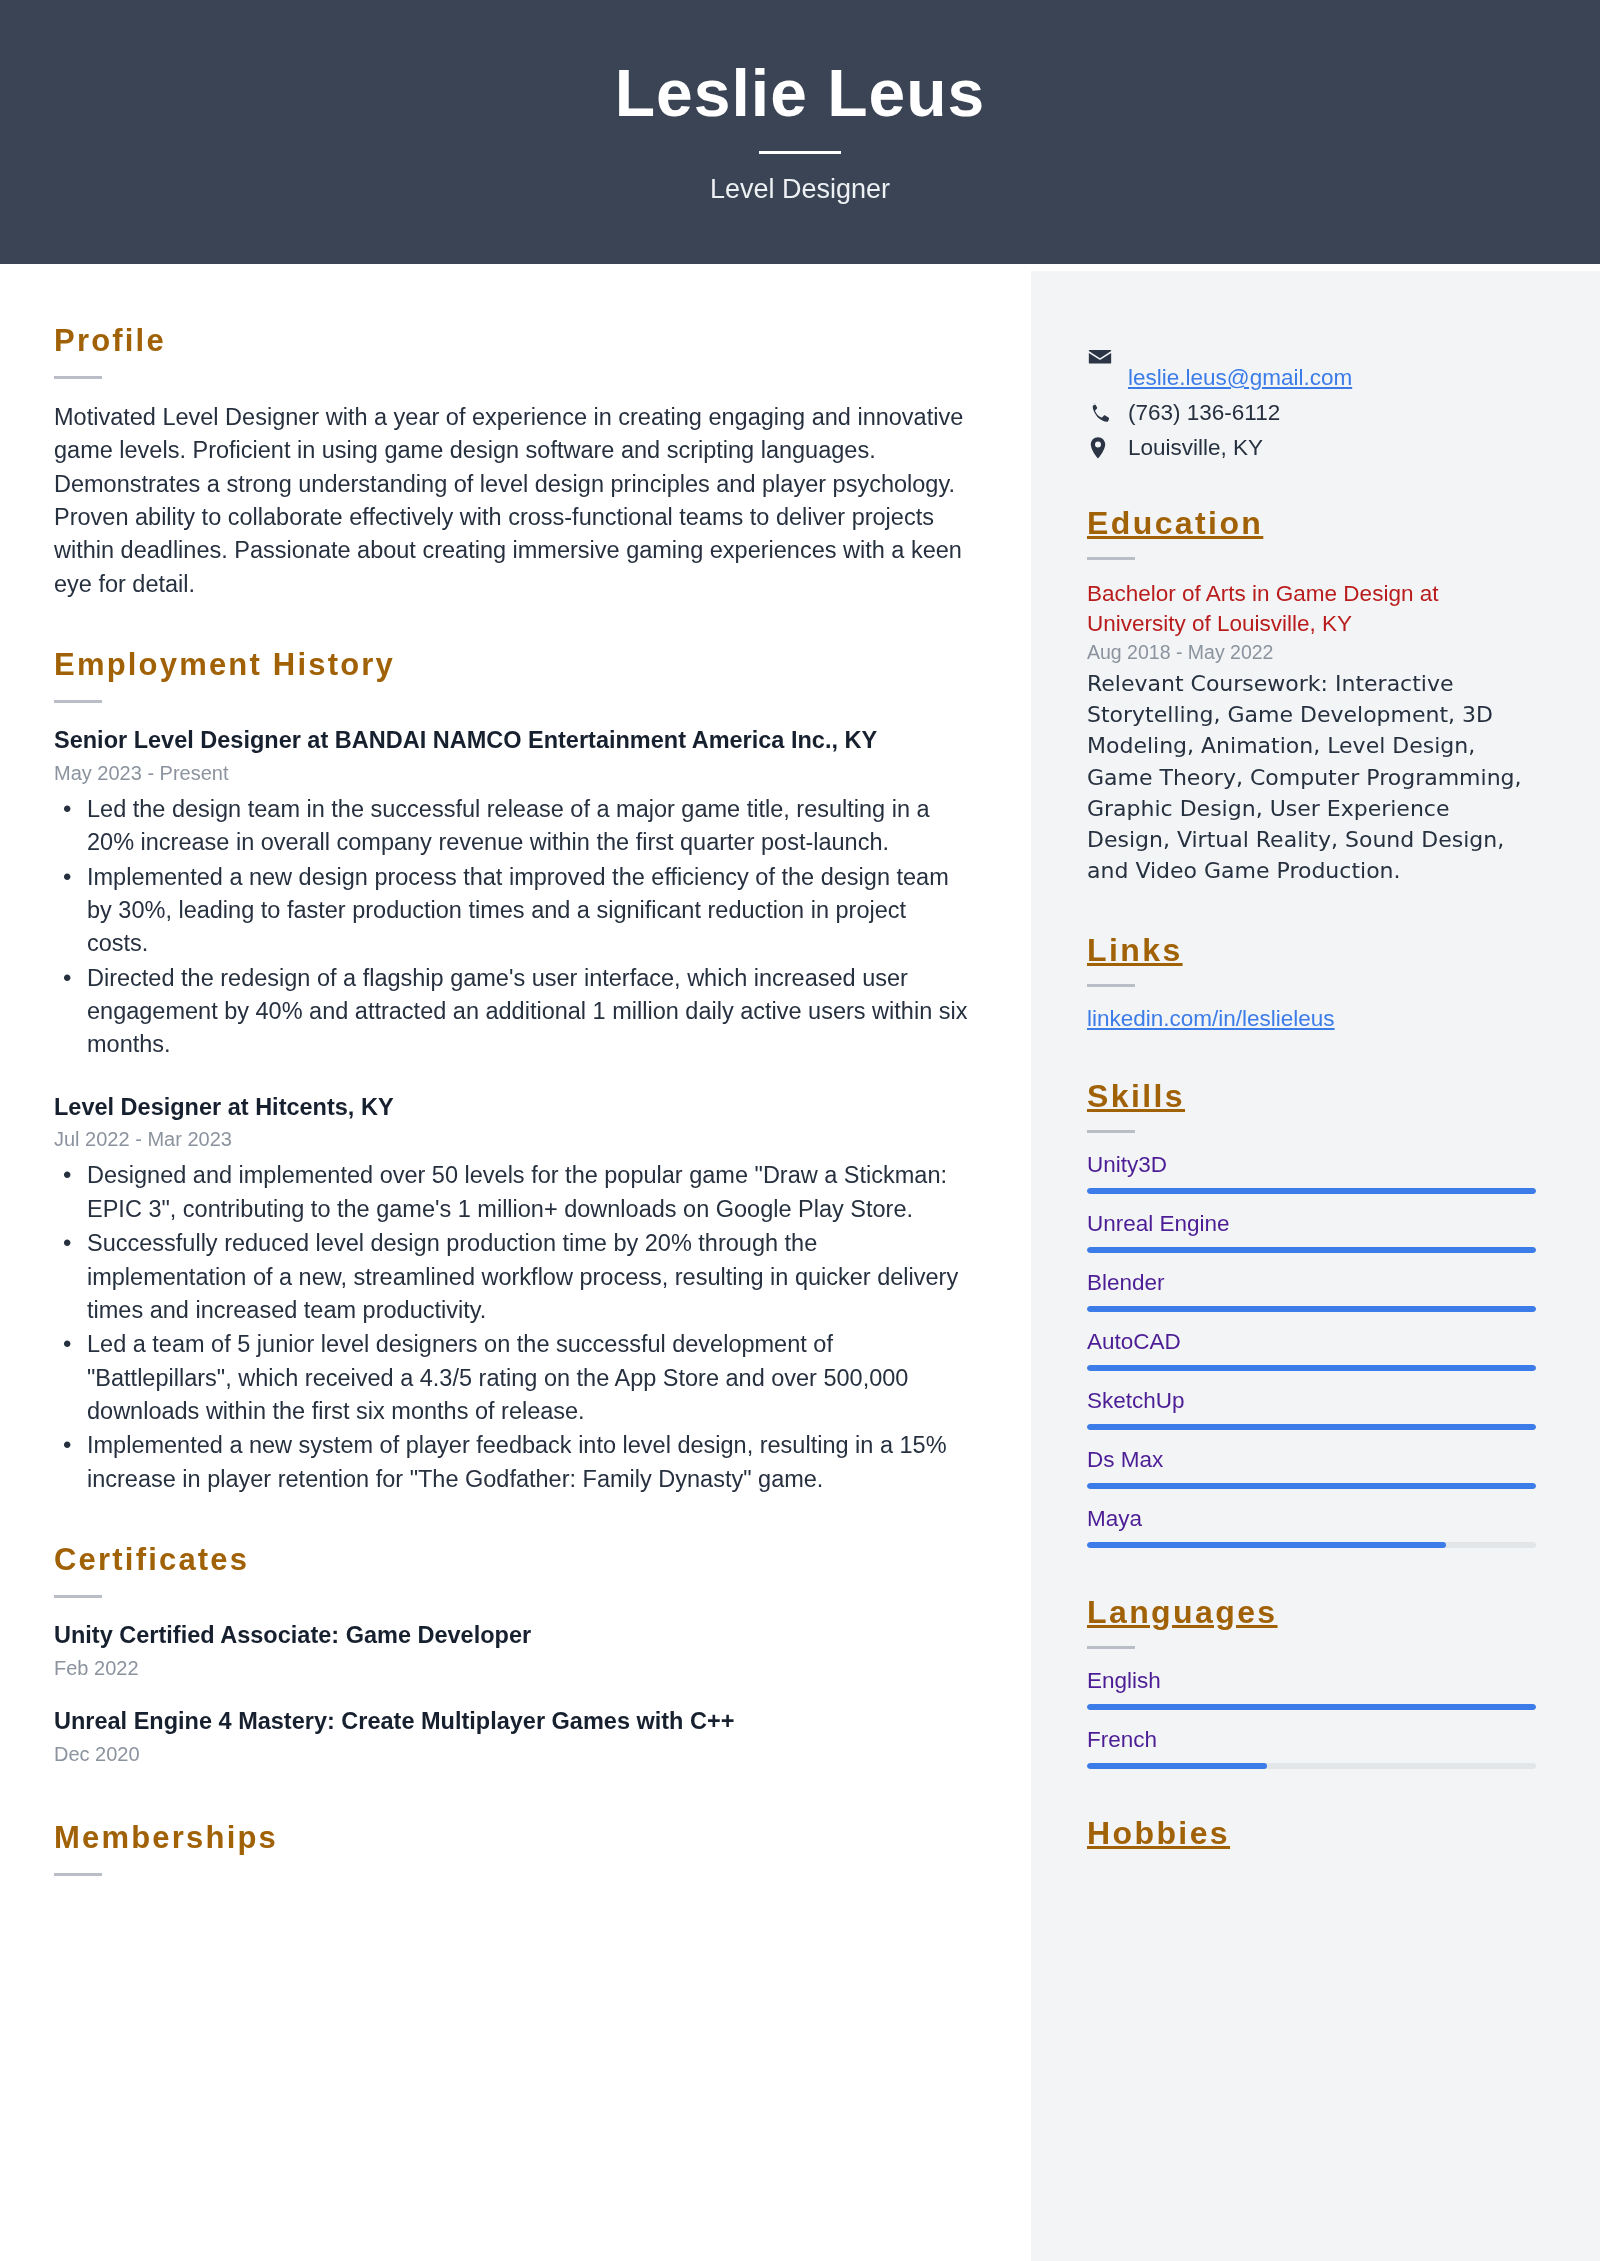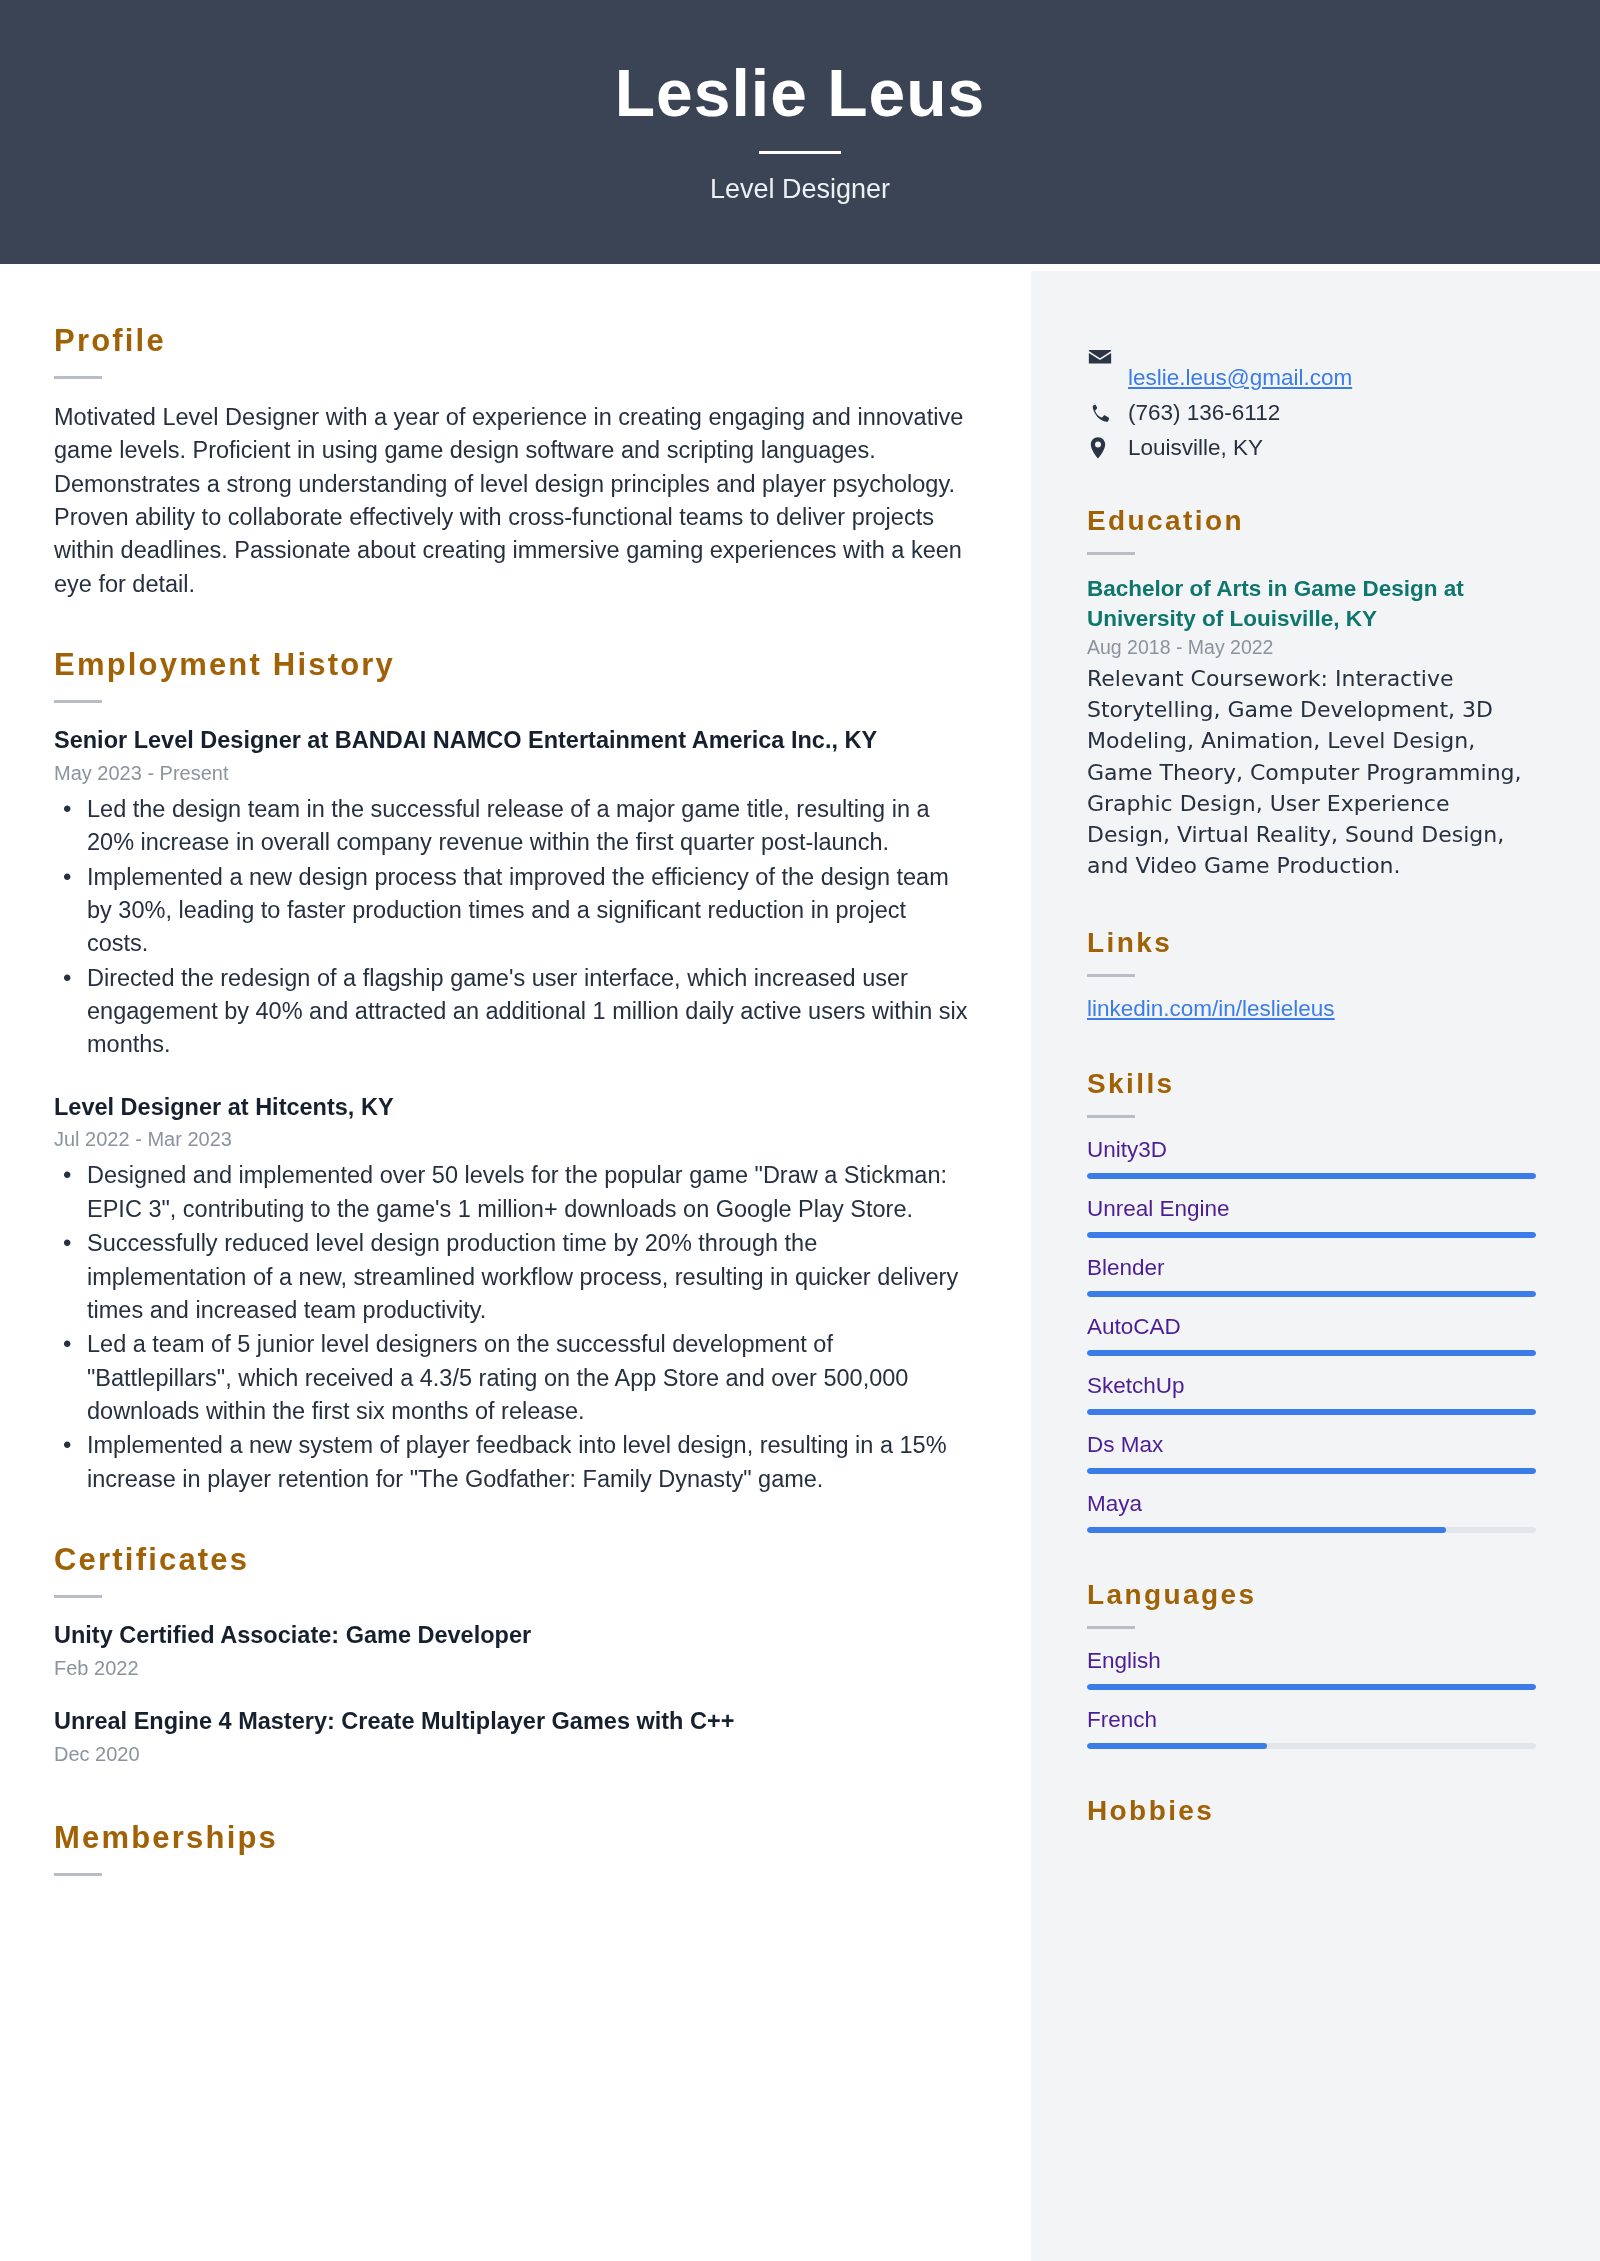--- a/index.html
+++ b/index.html
@@ -45,21 +45,21 @@
     padding:52px 64px 0 56px;
   }
 
   
   .sec-h {
     font-size:31px; font-weight:700;
     color:#a16207;
     letter-spacing:2.2px;
   }
   .sec-rule { width:48px; height:3px; background:#b9bec6; margin:17px 0 22px 0; }
-  .side .sec-h { font-size:28px; letter-spacing:2.4px; }
+  .side .sec-h { font-size:32px; letter-spacing:2.4px;text-decoration:underline; }
   .side .sec-rule { margin:15px 0 19px 0; }
 
   .sec { margin-bottom:46px; }
   .sec:last-child { margin-bottom:0; }
 
   
   .para {
     font-size:23.5px; line-height:1.42; color:#26303f;
   }
   .entry { margin-bottom:30px; }
@@ -94,21 +94,21 @@
   .c-ico {
     width:30px; flex:none; display:flex;
     align-items:center; justify-content:flex-start;
     margin-right:11px;
   }
   .c-ico svg { display:block; fill:#2c3545; }
   a.link { color:#3b7ce8; text-decoration:underline;margin-top:42px; }
 
   
   .s-title {
-    font-size:22.5px; font-weight:700; color:#0f766e;
+    font-size:22.5px; font-weight:400; color:#b91c1c;
     line-height:1.33;
   }
   .s-date { font-size:19.5px; color:#8b939e; margin-top:2px; }
   .s-body {
     font-size:22px; line-height:1.42; color:#26303f;
     margin-top:4px;
     font-family:"DejaVu Sans", sans-serif;
   }
 
   

